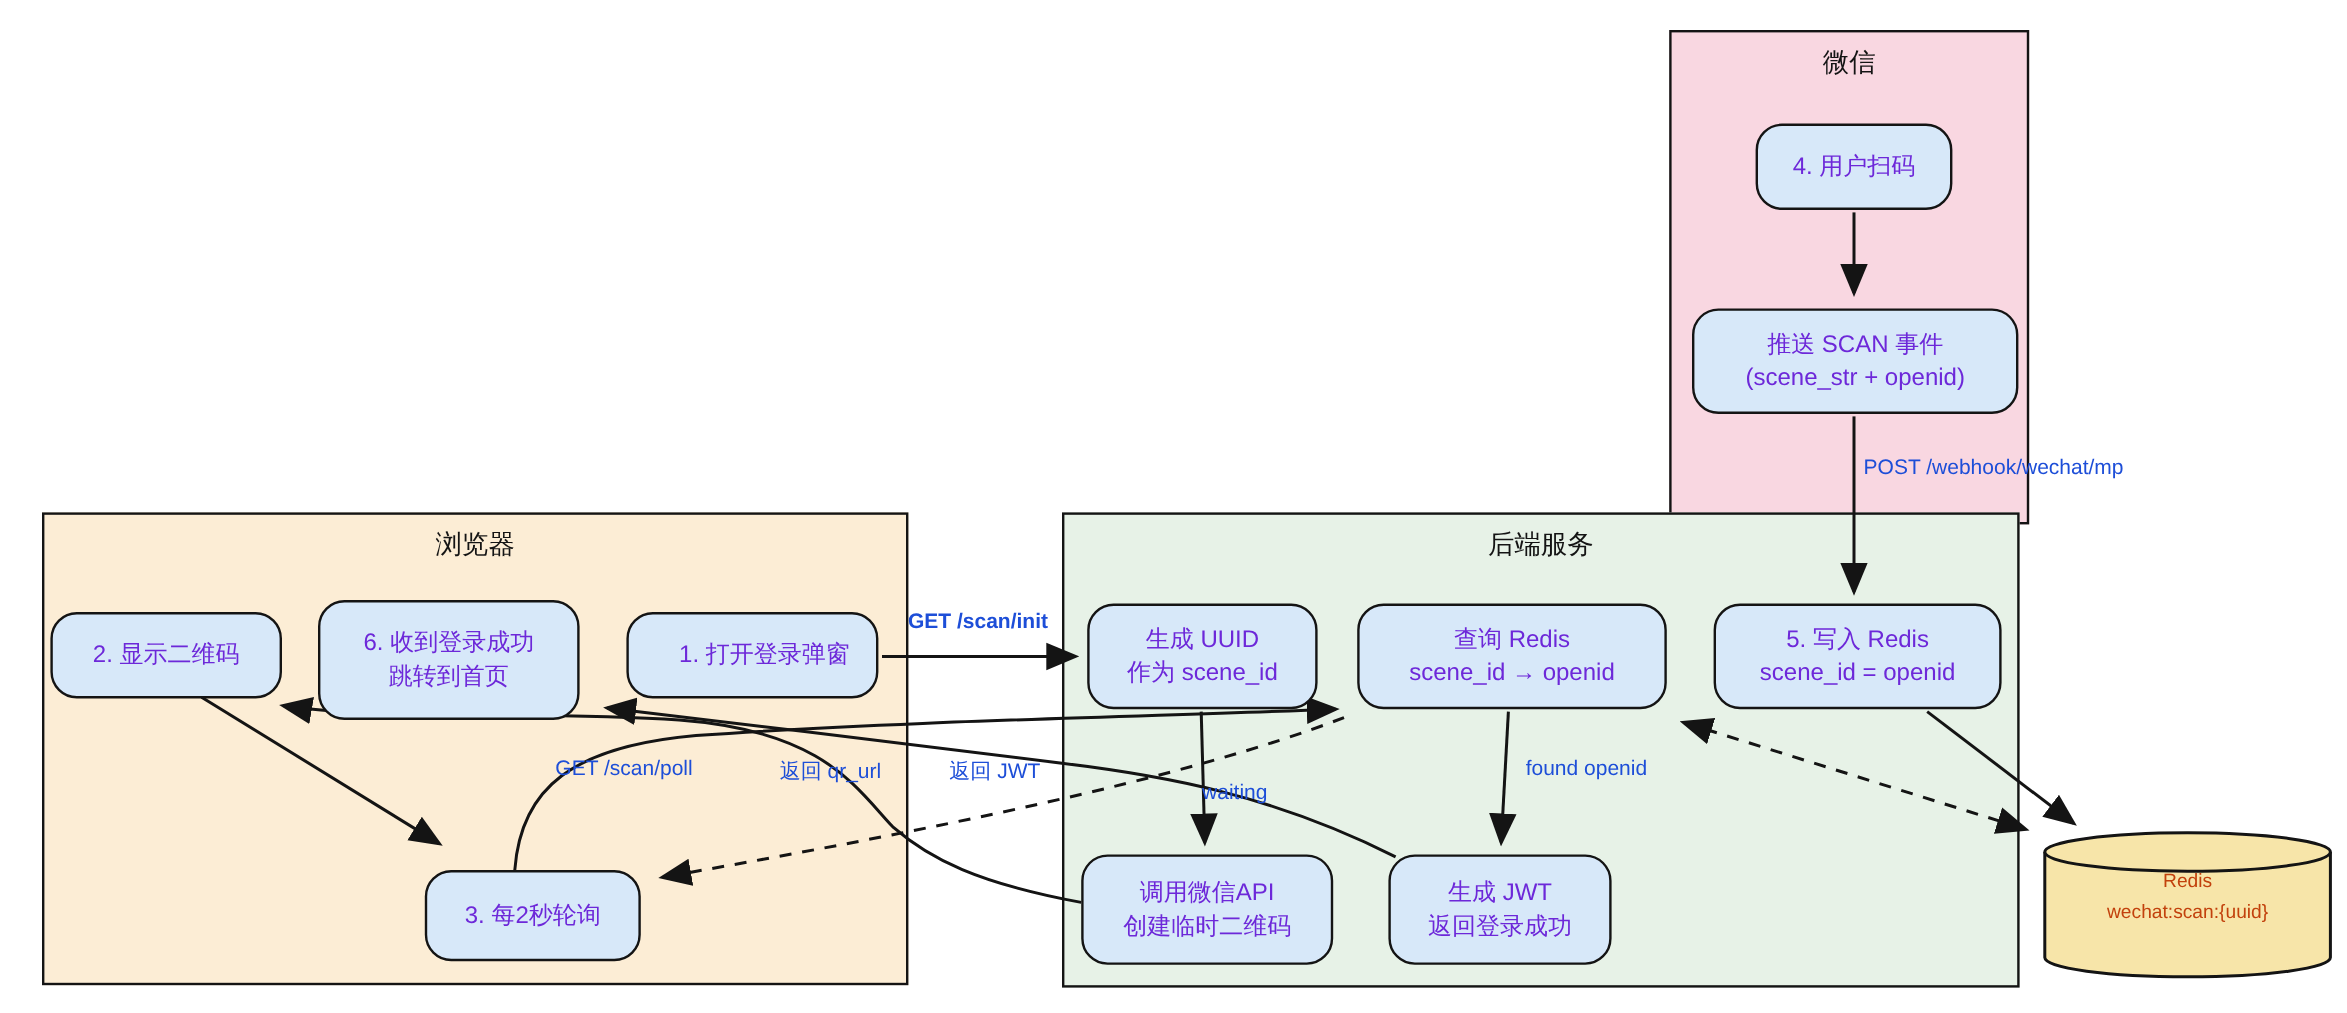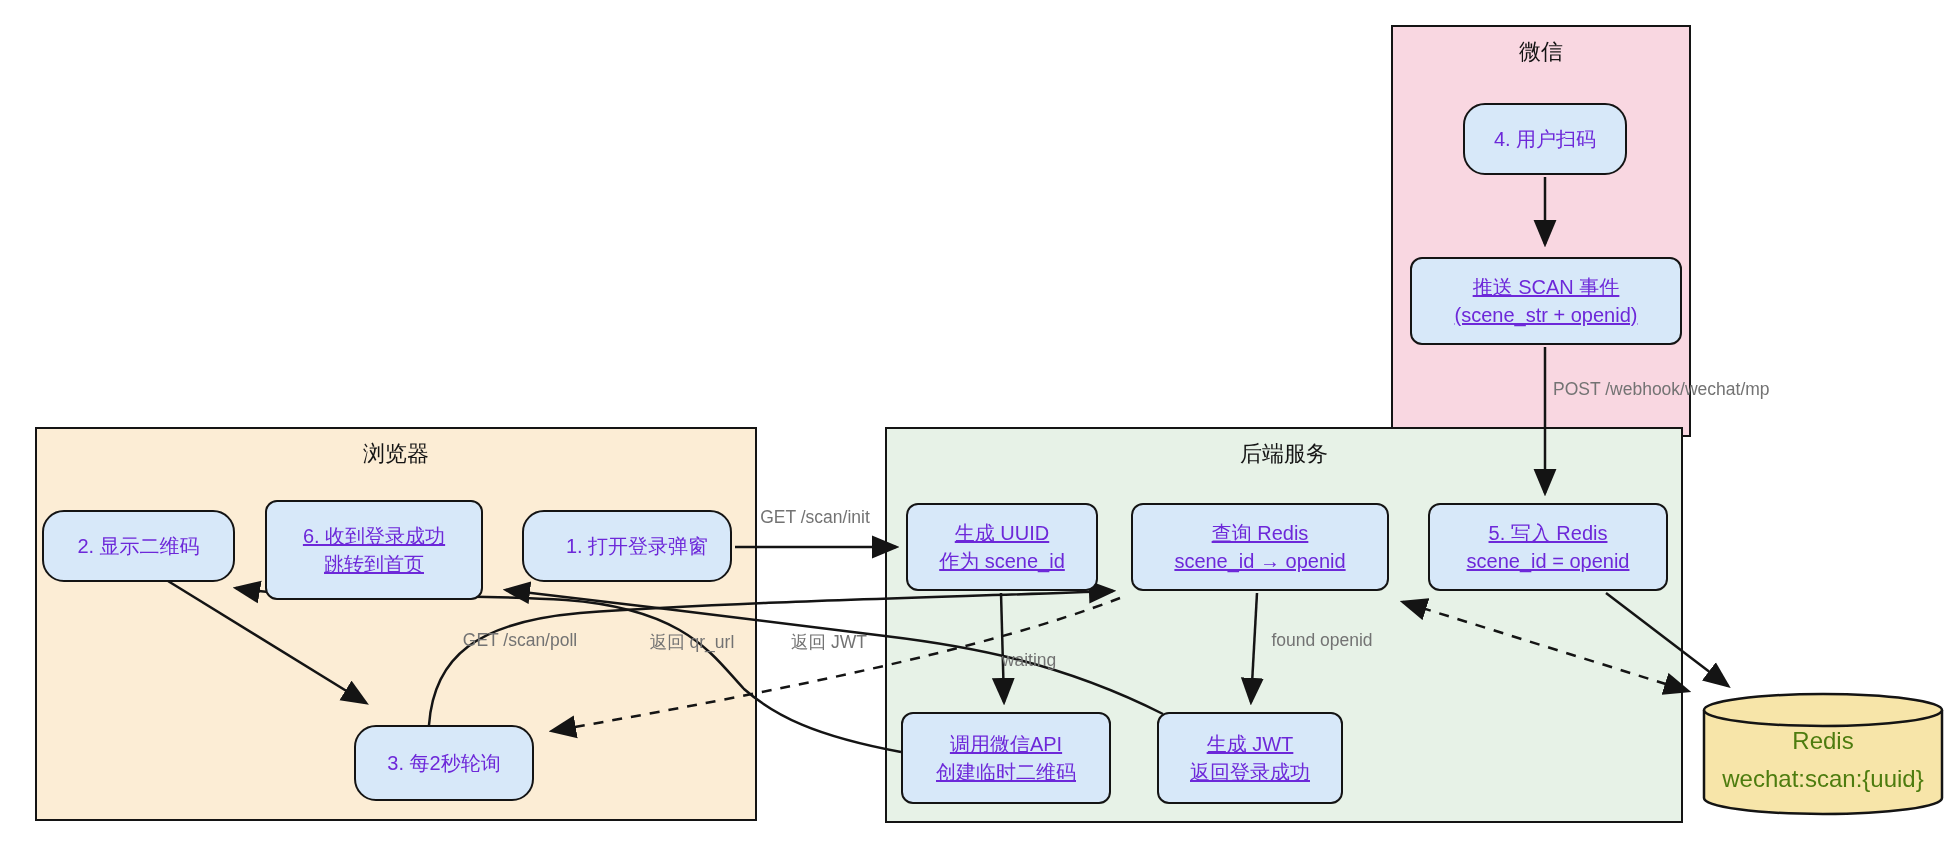--- a/index.html
+++ b/index.html
@@ -13,38 +13,38 @@
   .box-browser { left:22px;   top:427px; width:722px; height:394px; background:#fcedd5;margin-left:13px; }
   .box-backend { left:885px;  top:427px; width:798px; height:396px; background:#e7f2e7; }
   .box-title { position:absolute; top:10px; left:0; width:100%; text-align:center;
                font-size:22px; color:#141414; }
   .node {
     position:absolute; box-sizing:border-box; background:#d7e8f9;
     border:2.5px solid #141414; border-radius:22px;
     display:flex; flex-direction:column; align-items:center; justify-content:center;
     font-size:20px; line-height:1.42; text-align:center; color:#6d28d9;
   }
-  .node.two { border-radius:12px;text-decoration:underline; }
+  .node.two { border-radius:22px; }
   .n4     { left:1463px; top:103px; width:164px; height:72px; }
   .nscan  { left:1410px; top:257px; width:272px; height:88px; }
   .n2     { left:42px;   top:510px; width:193px; height:72px; }
   .n6     { left:265px;  top:500px; width:218px; height:100px; }
   .n1     { left:522px;  top:510px; width:210px; height:72px;padding-left:20px; }
   .n3     { left:354px;  top:725px; width:180px; height:76px; }
   .nuuid  { left:906px;  top:503px; width:192px; height:88px; }
   .nquery { left:1131px; top:503px; width:258px; height:88px; }
   .nwrite { left:1428px; top:503px; width:240px; height:88px; }
   .napi   { left:901px;  top:712px; width:210px; height:92px; }
   .njwt   { left:1157px; top:712px; width:186px; height:92px; }
   .edges { position:absolute; left:0; top:0; width:1956px; height:844px; }
-  .elabel { position:absolute; white-space:nowrap; font-size:17.5px; color:#737373;
+  .elabel { position:absolute; white-space:nowrap; font-size:17.5px; color:#1d4ed8;
             transform:translateX(-50%); }
   .elabel.left-align { transform:none; }
   .cyl-label { position:absolute; left:1704px; top:722px; width:238px; text-align:center;
-               font-size:24px; line-height:1.6; color:#4d7c0f; }
+               font-size:16px; line-height:1.6; color:#c2410c; }
 </style>
 </head>
 <body>
 
 <div class="stage">
 
   <div class="container-box box-wechat">
     <div class="box-title">微信</div>
   </div>
   <div class="container-box box-browser">
@@ -121,20 +121,20 @@
     <span>生成 JWT</span>
     <span>返回登录成功</span>
   </div>
 
   <div class="cyl-label">
     <div>Redis</div>
     <div>wechat:scan:{uuid}</div>
   </div>
 
   <div class="elabel left-align" style="left:1553px; top:379px;">POST /webhook/wechat/mp</div>
-  <div class="elabel" style="left:815px; top:507px;">GET /scan/init</div>
+  <div class="elabel" style="left:815px; top:507px;font-weight:bold;">GET /scan/init</div>
   <div class="elabel" style="left:520px; top:630px;">GET /scan/poll</div>
   <div class="elabel" style="left:692px; top:630px;">返回 qr_url</div>
   <div class="elabel" style="left:829px; top:630px;">返回 JWT</div>
   <div class="elabel" style="left:1029px; top:650px;">waiting</div>
   <div class="elabel" style="left:1322px; top:630px;">found openid</div>
 
 </div>
 
 </body></html>

